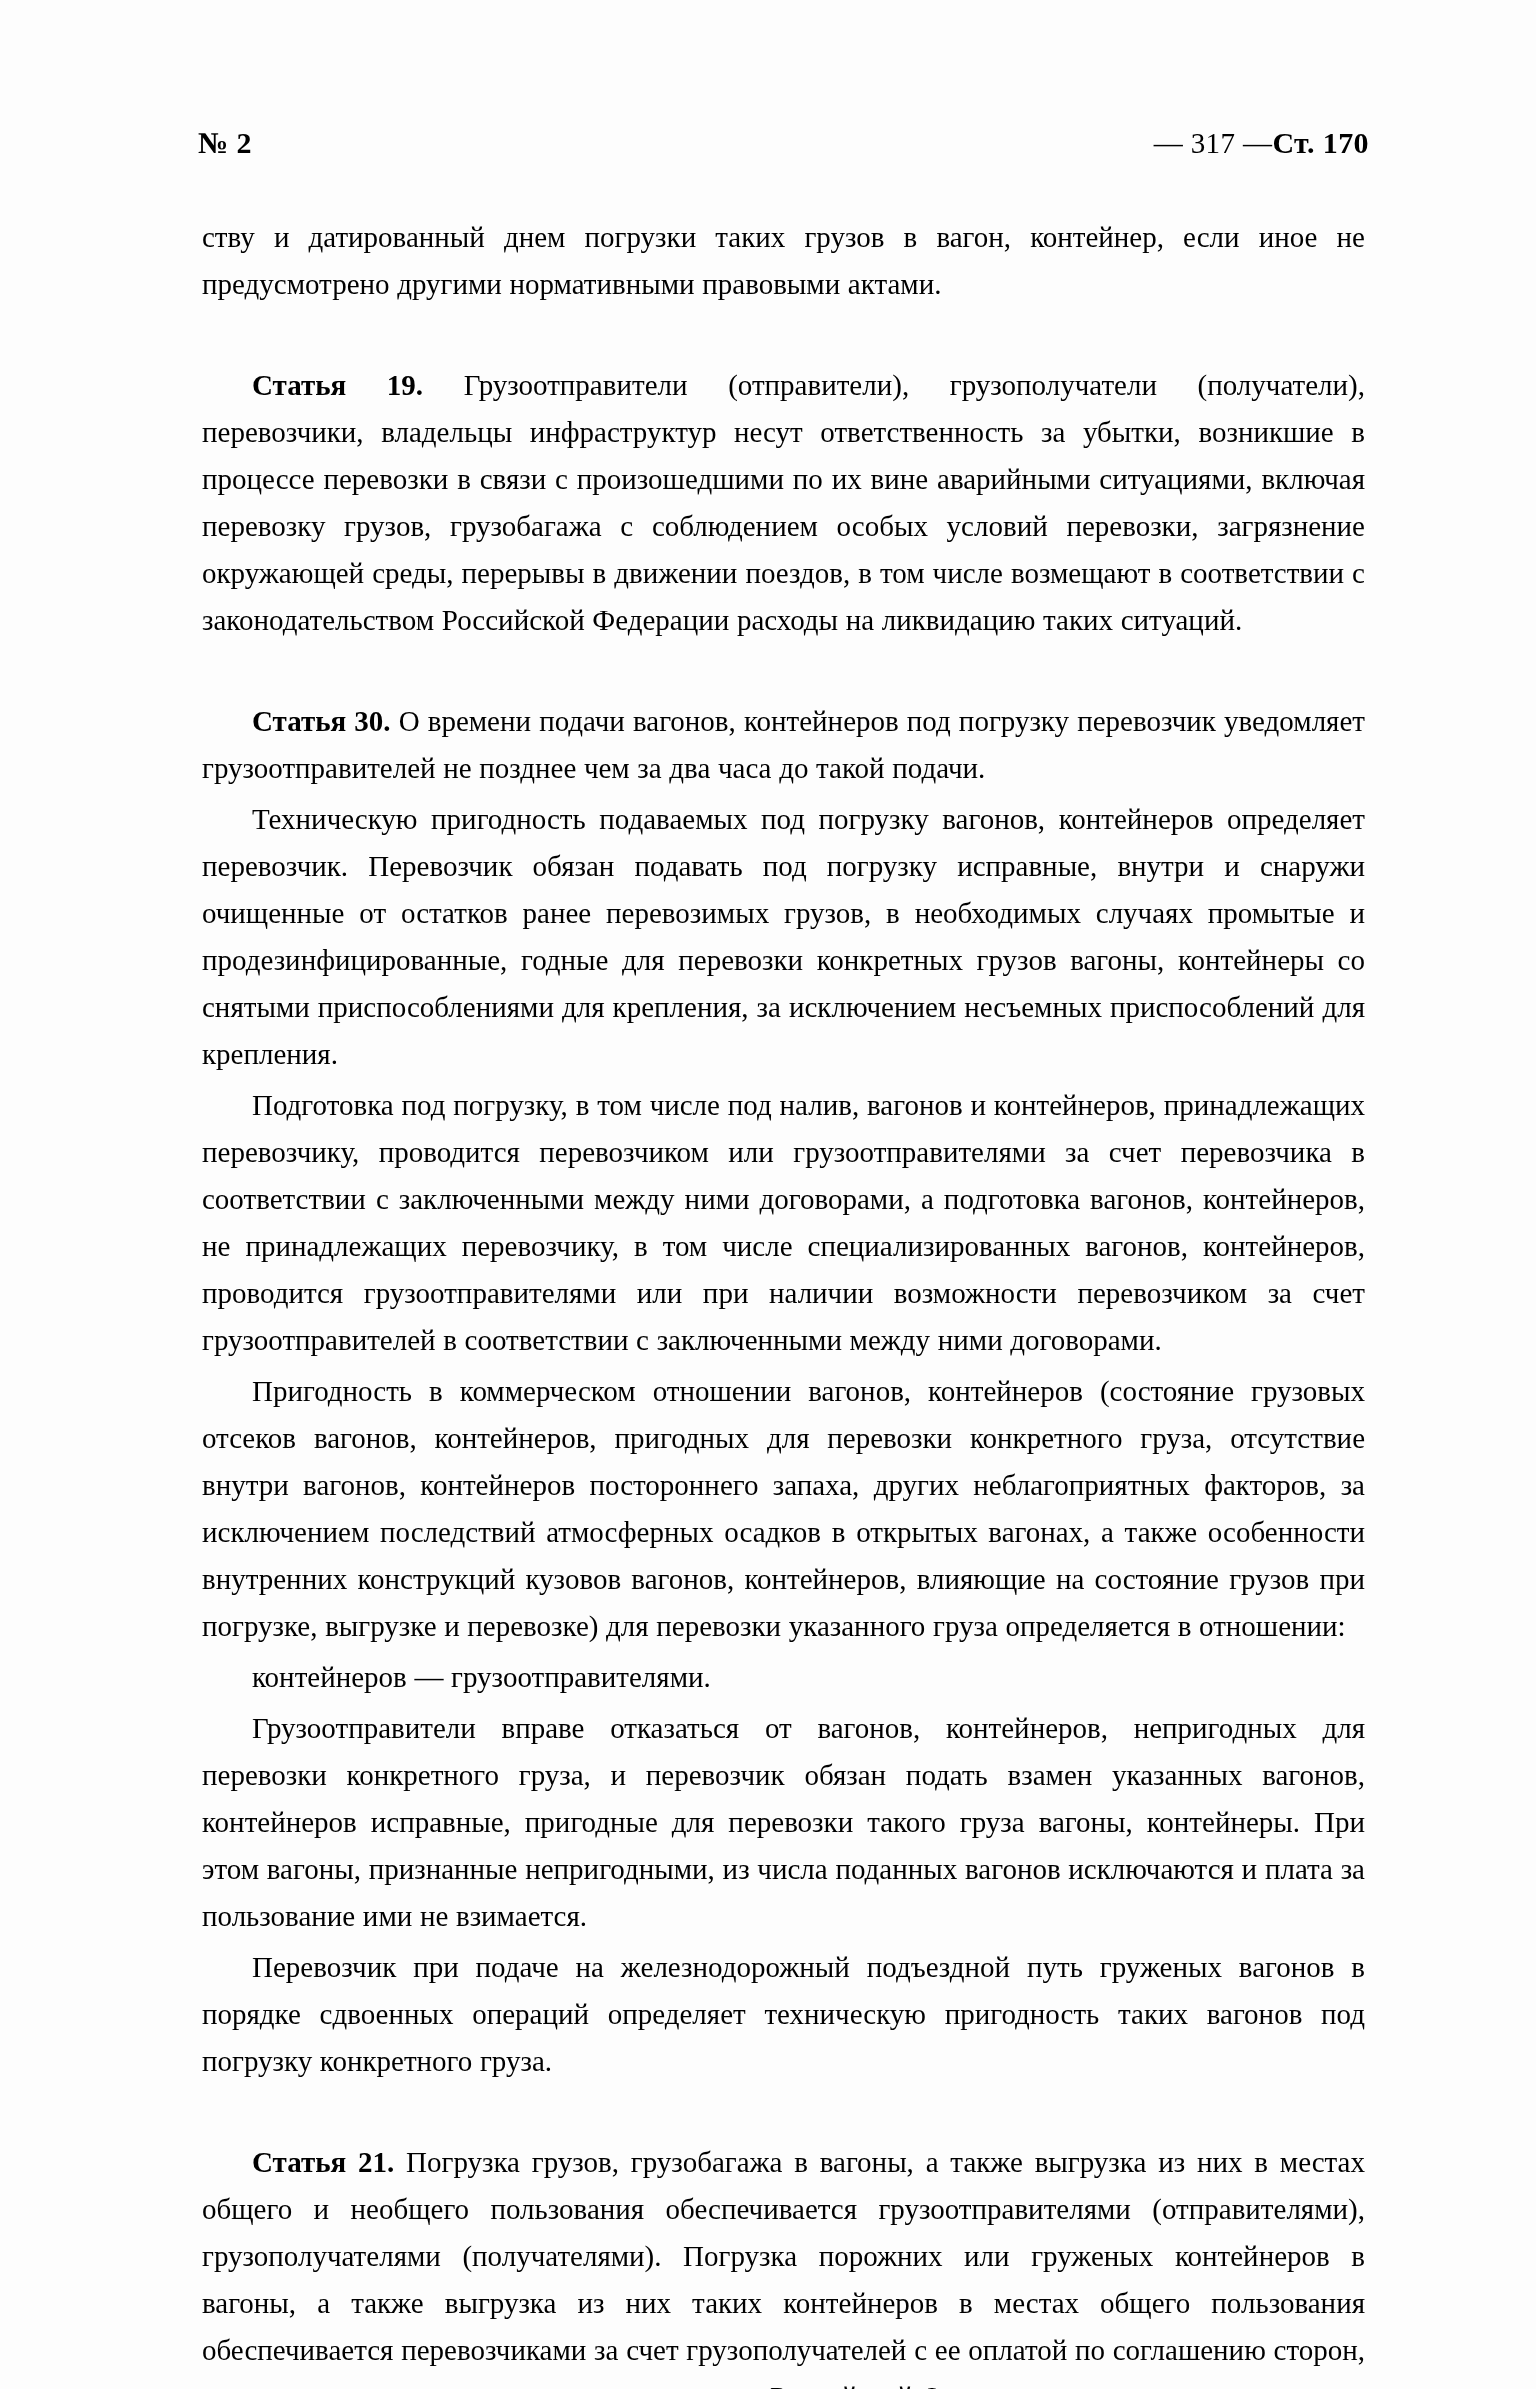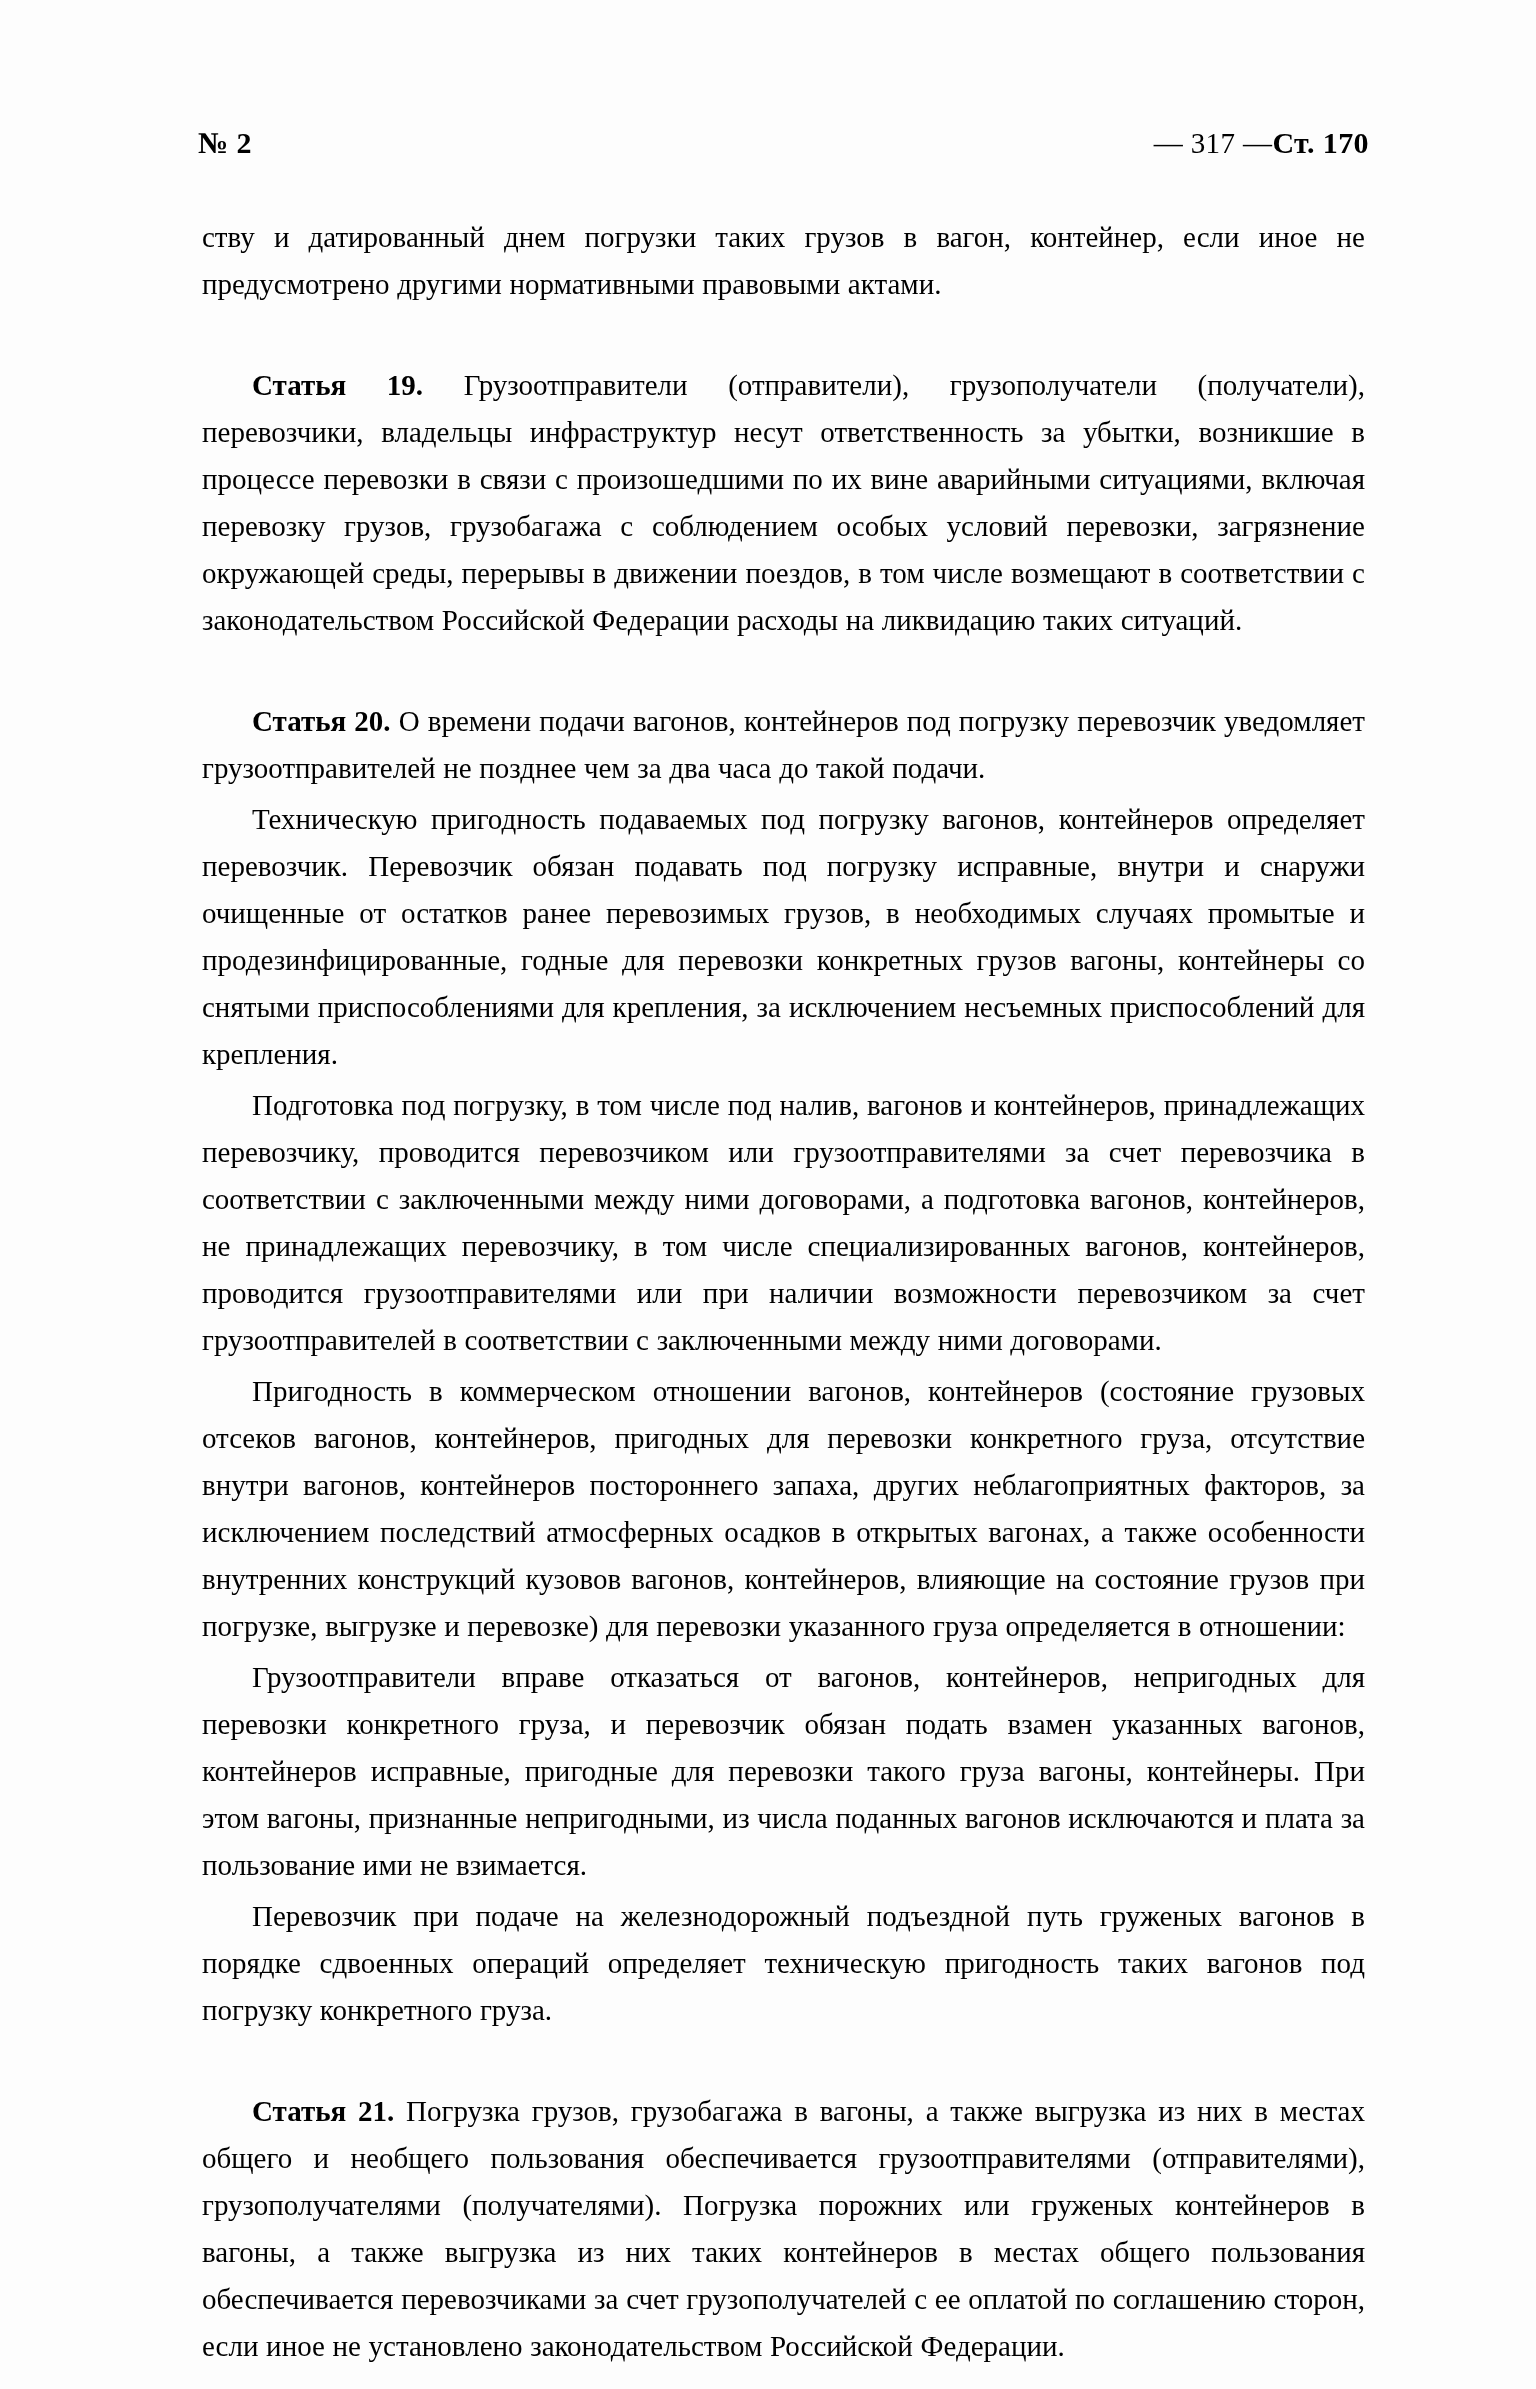--- a/index.html
+++ b/index.html
@@ -92,24 +92,25 @@
     <div class="body-text">
 
       <p class="noindent last-line-left">ству и датированный днем погрузки таких грузов в вагон, контейнер, если иное не предусмотрено другими нормативными правовыми актами.</p>
 
       <div class="gap-block"></div>
 
       <p class="indent last-line-left"><span class="art-label">Статья 19.</span> <span>Грузоотправители (отправители), грузополучатели (получатели), перевозчики, владельцы инфраструктур несут ответственность за убытки, возникшие в процессе перевозки в связи с произошедшими по их вине аварийными ситуациями, включая перевозку грузов, грузобагажа с соблюдением особых условий перевозки, загрязнение окружающей среды, перерывы в движении поездов, в том числе возмещают в соответствии с законодательством Российской Федерации расходы на ликвидацию таких ситуаций.</span></p>
 
       <div class="gap-block"></div>
 
-      <p class="indent last-line-left"><span class="art-label">Статья 20.</span> <span>О времени подачи вагонов, контейнеров под погрузку перевозчик уведомляет грузоотправителей не позднее чем за два часа до такой подачи.</span></p>
+      <p class="indent last-line-left"><span class="art-label">Статья 30.</span> <span>О времени подачи вагонов, контейнеров под погрузку перевозчик уведомляет грузоотправителей не позднее чем за два часа до такой подачи.</span></p>
       <p class="indent last-line-left">Техническую пригодность подаваемых под погрузку вагонов, контейнеров определяет перевозчик. Перевозчик обязан подавать под погрузку исправные, внутри и снаружи очищенные от остатков ранее перевозимых грузов, в необходимых случаях промытые и продезинфицированные, годные для перевозки конкретных грузов вагоны, контейнеры со снятыми приспособлениями для крепления, за исключением несъемных приспособлений для крепления.</p>
       <p class="indent last-line-left">Подготовка под погрузку, в том числе под налив, вагонов и контейнеров, принадлежащих перевозчику, проводится перевозчиком или грузоотправителями за счет перевозчика в соответствии с заключенными между ними договорами, а подготовка вагонов, контейнеров, не принадлежащих перевозчику, в том числе специализированных вагонов, контейнеров, проводится грузоотправителями или при наличии возможности перевозчиком за счет грузоотправителей в соответствии с заключенными между ними договорами.</p>
       <p class="indent last-line-left">Пригодность в коммерческом отношении вагонов, контейнеров (состояние грузовых отсеков вагонов, контейнеров, пригодных для перевозки конкретного груза, отсутствие внутри вагонов, контейнеров постороннего запаха, других неблагоприятных факторов, за исключением последствий атмосферных осадков в открытых вагонах, а также особенности внутренних конструкций кузовов вагонов, контейнеров, влияющие на состояние грузов при погрузке, выгрузке и перевозке) для перевозки указанного груза определяется в отношении:</p>
+      <p class="indent last-line-left">контейнеров — грузоотправителями.</p>
       <p class="indent last-line-left">Грузоотправители вправе отказаться от вагонов, контейнеров, непригодных для перевозки конкретного груза, и перевозчик обязан подать взамен указанных вагонов, контейнеров исправные, пригодные для перевозки такого груза вагоны, контейнеры. При этом вагоны, признанные непригодными, из числа поданных вагонов исключаются и плата за пользование ими не взимается.</p>
       <p class="indent last-line-left">Перевозчик при подаче на железнодорожный подъездной путь груженых вагонов в порядке сдвоенных операций определяет техническую пригодность таких вагонов под погрузку конкретного груза.</p>
 
       <div class="gap-block"></div>
 
       <p class="indent last-line-left"><span class="art-label">Статья 21.</span> <span>Погрузка грузов, грузобагажа в вагоны, а также выгрузка из них в местах общего и необщего пользования обеспечивается грузоотправителями (отправителями), грузополучателями (получателями). Погрузка порожних или груженых контейнеров в вагоны, а также выгрузка из них таких контейнеров в местах общего пользования обеспечивается перевозчиками за счет грузополучателей с ее оплатой по соглашению сторон, если иное не установлено законодательством Российской Федерации.</span></p>
 
     </div>
   </div>
 </div>

